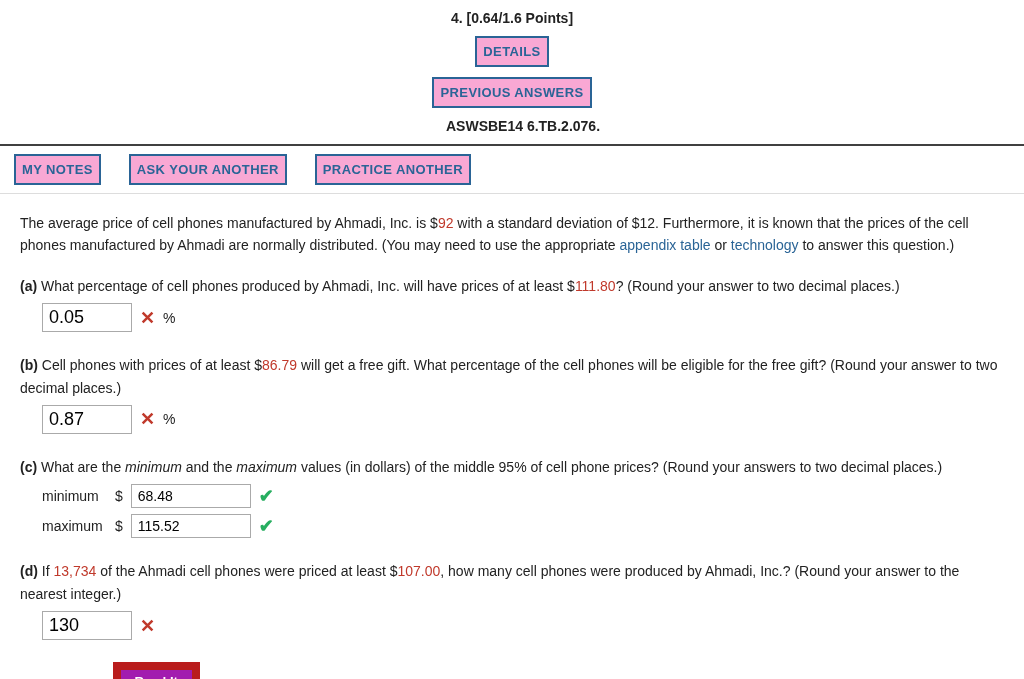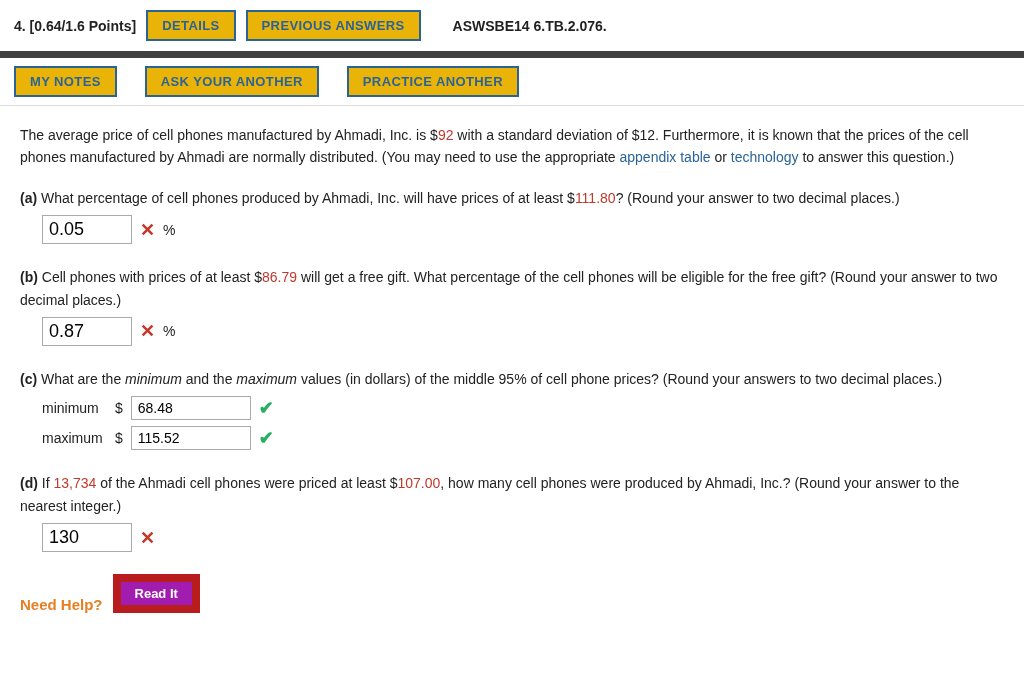--- a/index.html
+++ b/index.html
@@ -6,34 +6,35 @@
     body {
       font-family: Arial, sans-serif;
       font-size: 14px;
       background: #fff;
       color: #222;
     }
     .top-bar {
       display: flex;
       align-items: center;
       padding: 10px 14px;
-      border-bottom: 7px solid #404040;
+      border-bottom: 2px solid #404040;
       gap: 10px;
       flex-wrap: wrap;
+      flex-direction: column;
     }
     .question-label {
       font-size: 14px;
       font-weight: bold;
       white-space: nowrap;
     }
     .btn-outline {
       border: 2px solid #2a6496;
       color: #2a6496;
-      background: #eab308;
-      padding: 6px 14px;
+      background: #f9a8d4;
+      padding: 6px 6px;
       font-size: 13px;
       font-weight: bold;
       cursor: pointer;
       letter-spacing: 0.03em;
     }
     .aswsbe-label {
       font-size: 14px;
       font-weight: bold;
       margin-left: 22px;
     }

